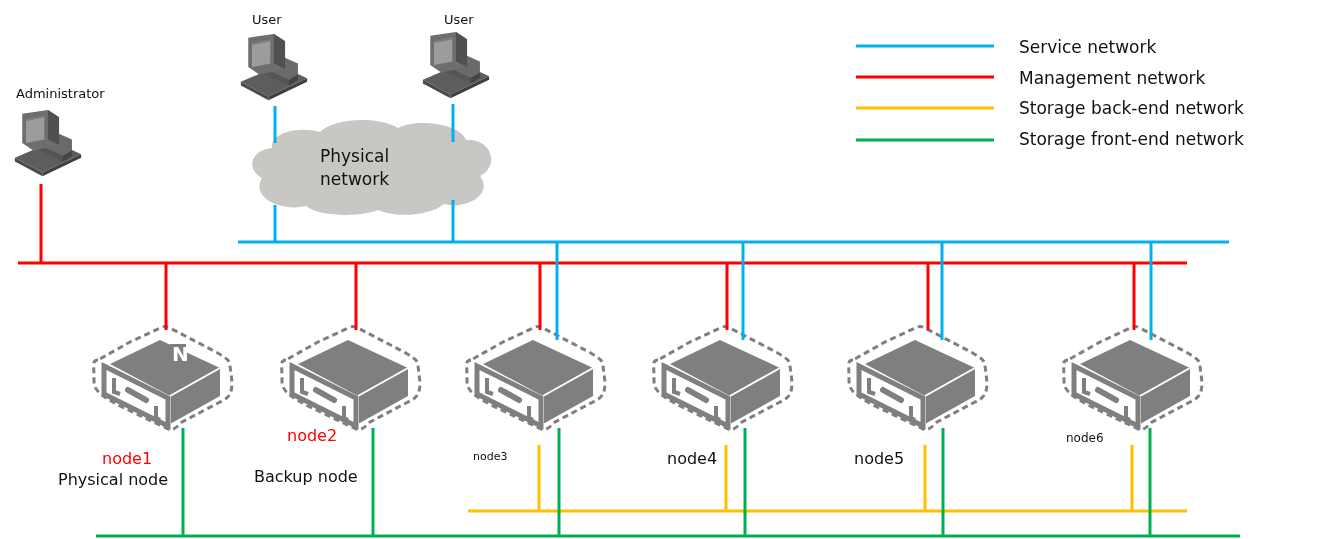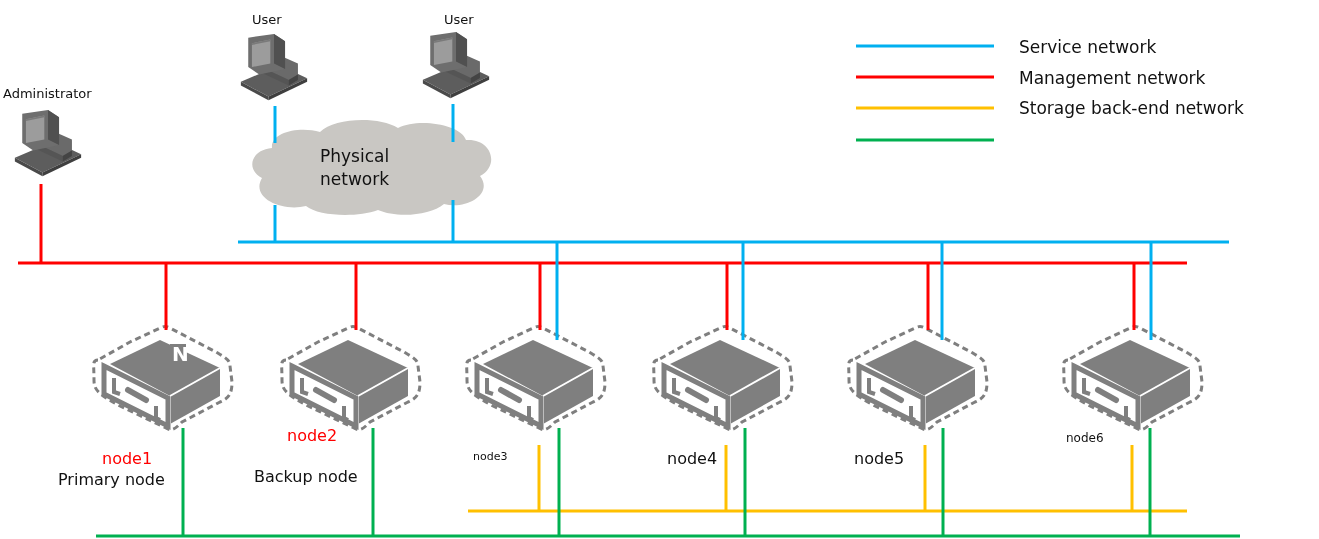--- a/index.html
+++ b/index.html
@@ -83,34 +83,35 @@
       <line x1="942" y1="242" x2="942" y2="340" stroke="#00b0f0" stroke-width="3"></line>
       <line x1="925" y1="445" x2="925" y2="511" stroke="#ffc000" stroke-width="3"></line>
       <line x1="943" y1="428" x2="943" y2="536" stroke="#00b050" stroke-width="3"></line>
       <use href="#srv" transform="translate(1060,320) scale(1)"></use>
       <line x1="1134" y1="263" x2="1134" y2="330" stroke="#ff0000" stroke-width="3"></line>
       <line x1="1151" y1="242" x2="1151" y2="340" stroke="#00b0f0" stroke-width="3"></line>
       <line x1="1132" y1="445" x2="1132" y2="511" stroke="#ffc000" stroke-width="3"></line>
       <line x1="1150" y1="428" x2="1150" y2="536" stroke="#00b050" stroke-width="3"></line>
     </svg>
 
-  <div class="lbl lbl-small" style="left:3px;top:87px">Administrator</div>
+  <div class="lbl lbl-small" style="left:16px;top:87px">Administrator</div>
   <div class="lbl lbl-small" style="left:252px;top:13px">User</div>
   <div class="lbl lbl-small" style="left:444px;top:13px">User</div>
 
   <div class="lbl cloud-text" style="left:320px;top:145px;width:102px">
     <div>Physical</div>
     <div>network</div>
   </div>
 
   <div class="lbl legend-text" style="left:1019px;top:39px">Service network</div>
   <div class="lbl legend-text" style="left:1019px;top:100px">Storage back-end network</div>
   <div class="lbl legend-text" style="left:1019px;top:70px">Management network</div>
+  <div class="lbl legend-text" style="left:1019px;top:131px">Storage front-end network</div>
 
   <div class="lbl lbl-red" style="left:102px;top:451px;font-size:16px">node1</div>
-  <div class="lbl" style="left:58px;top:472px;font-size:16px">Primary node</div>
+  <div class="lbl" style="left:58px;top:472px;font-size:16px">Physical node</div>
   <div class="lbl lbl-red" style="left:287px;top:428px;font-size:16px">node2</div>
   <div class="lbl" style="left:254px;top:469px;font-size:16px">Backup node</div>
   <div class="lbl" style="left:473px;top:451px;font-size:11px">node3</div>
   <div class="lbl" style="left:667px;top:451px;font-size:16px">node4</div>
   <div class="lbl" style="left:854px;top:451px;font-size:16px">node5</div>
   <div class="lbl" style="left:1066px;top:432px;font-size:12px">node6</div>
 </div>
 
 </body></html>

